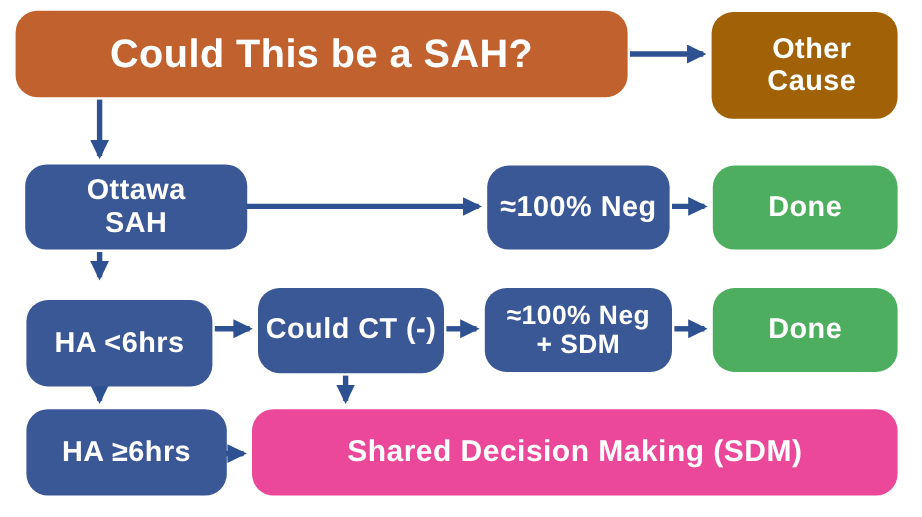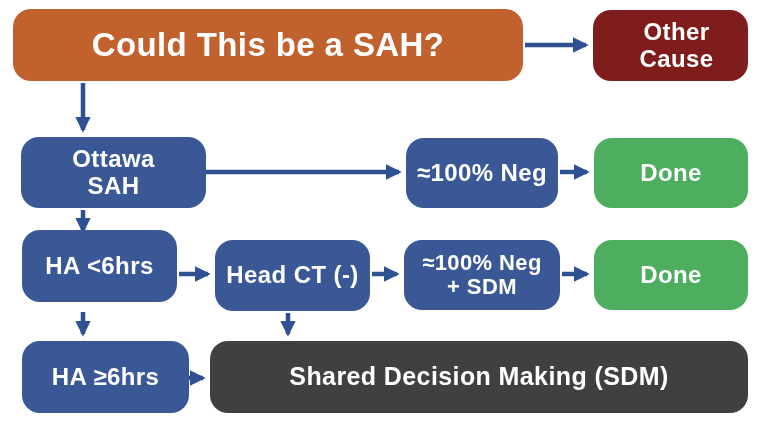--- a/index.html
+++ b/index.html
@@ -62,47 +62,47 @@
         <line x1="562" y1="274" x2="587" y2="274" stroke="#2D5191" stroke-width="4.5" marker-end="url(#arrowhead)"></line>
         <line x1="83" y1="312" x2="83" y2="334" stroke="#2D5191" stroke-width="4.5" marker-end="url(#arrowhead)"></line>
         <line x1="288" y1="313" x2="288" y2="334" stroke="#2D5191" stroke-width="4.5" marker-end="url(#arrowhead)"></line>
         <line x1="179" y1="378" x2="203" y2="378" stroke="#2D5191" stroke-width="4.5" marker-end="url(#arrowhead)"></line>
       </g>
   </svg>
   <div id="nodes-layer">
       <div class="node" style="left: 13px; top: 9px; width: 510px; height: 72px; background: rgb(193, 97, 46);">
         <span class="label" style="font-size: 33px; color: rgb(255, 255, 255);">Could This be a SAH?</span>
       </div>
-      <div class="node" style="left: 593px; top: 10px; width: 155px; height: 71px; background: #7f1d1d; padding-left: 12px;">
+      <div class="node" style="left: 593px; top: 10px; width: 155px; height: 89px; background: #a16207; padding-left: 12px;">
         <span class="label" style="font-size: 24px; color: rgb(255, 255, 255);">Other
 Cause</span>
       </div>
       <div class="node" style="left: 21px; top: 137px; width: 185px; height: 71px; background: rgb(58, 87, 150);">
         <span class="label" style="font-size: 24px; color: rgb(255, 255, 255);">Ottawa
 SAH</span>
       </div>
       <div class="node" style="left: 406px; top: 138px; width: 152px; height: 70px; background: rgb(58, 87, 150);">
         <span class="label" style="font-size: 24px; color: rgb(255, 255, 255);">≈100% Neg</span>
       </div>
       <div class="node" style="left: 594px; top: 138px; width: 154px; height: 70px; background: rgb(77, 174, 95);">
         <span class="label" style="font-size: 24px; color: rgb(255, 255, 255);">Done</span>
       </div>
-      <div class="node" style="left: 22px; top: 230px; width: 155px; height: 72px; background: rgb(58, 87, 150);">
+      <div class="node" style="left: 22px; top: 250px; width: 155px; height: 72px; background: rgb(58, 87, 150);">
         <span class="label" style="font-size: 24px; color: rgb(255, 255, 255);">HA &lt;6hrs</span>
       </div>
       <div class="node" style="left: 215px; top: 240px; width: 155px; height: 71px; background: rgb(58, 87, 150);">
-        <span class="label" style="font-size: 24px; color: rgb(255, 255, 255);">Head CT (-)</span>
+        <span class="label" style="font-size: 24px; color: rgb(255, 255, 255);">Could CT (-)</span>
       </div>
       <div class="node" style="left: 404px; top: 240px; width: 156px; height: 70px; background: rgb(58, 87, 150);">
         <span class="label" style="font-size: 22px; color: rgb(255, 255, 255);">≈100% Neg
 + SDM</span>
       </div>
       <div class="node" style="left: 594px; top: 240px; width: 154px; height: 70px; background: rgb(77, 174, 95);">
         <span class="label" style="font-size: 24px; color: rgb(255, 255, 255);">Done</span>
       </div>
       <div class="node" style="left: 22px; top: 341px; width: 167px; height: 72px; background: rgb(58, 87, 150);">
         <span class="label" style="font-size: 24px; color: rgb(255, 255, 255);">HA ≥6hrs</span>
       </div>
-      <div class="node" style="left: 210px; top: 341px; width: 538px; height: 72px; background: #404040;">
+      <div class="node" style="left: 210px; top: 341px; width: 538px; height: 72px; background: #ec4899;">
         <span class="label" style="font-size: 25px; color: rgb(255, 255, 255);">Shared Decision Making (SDM)</span>
       </div>
     </div>
 </div>
 
 </body></html>

